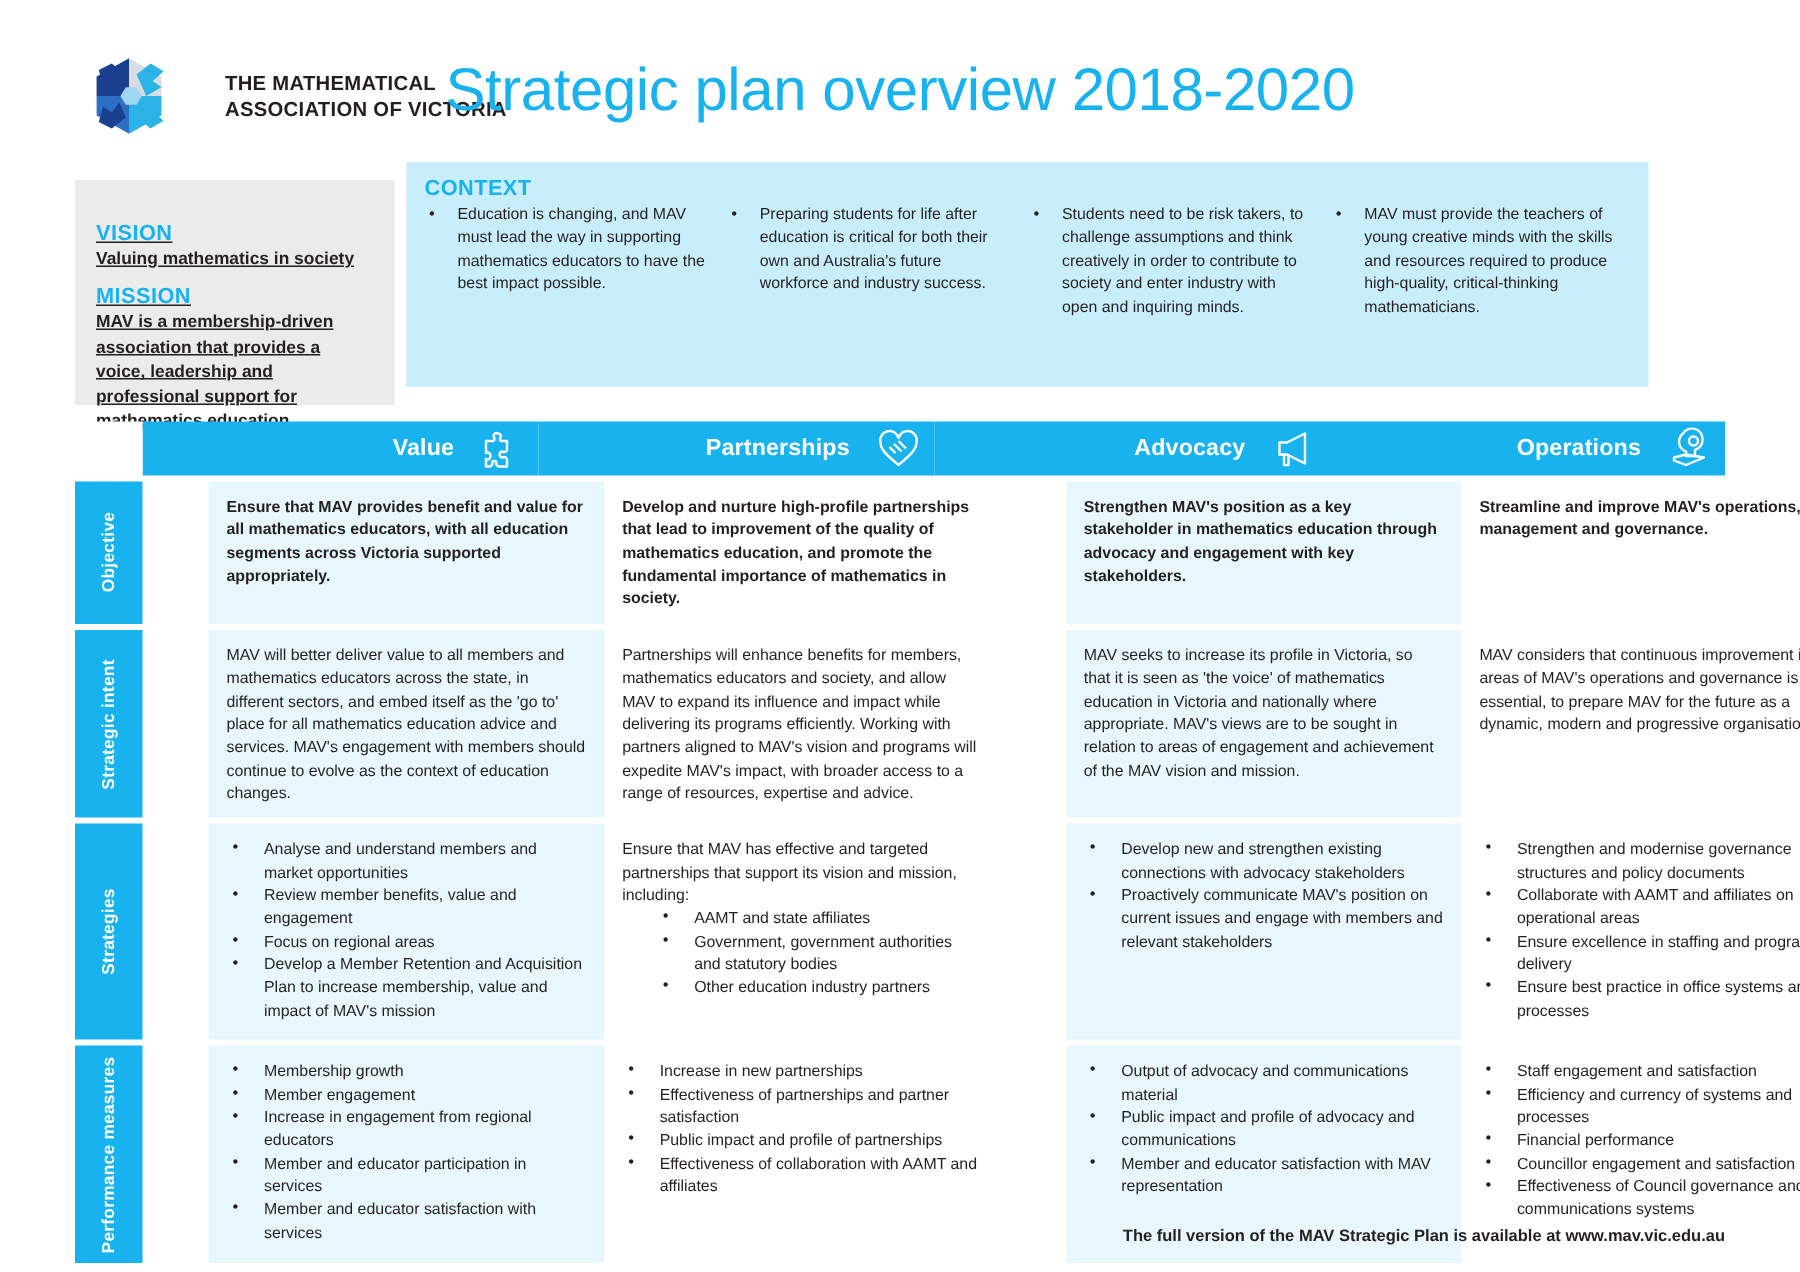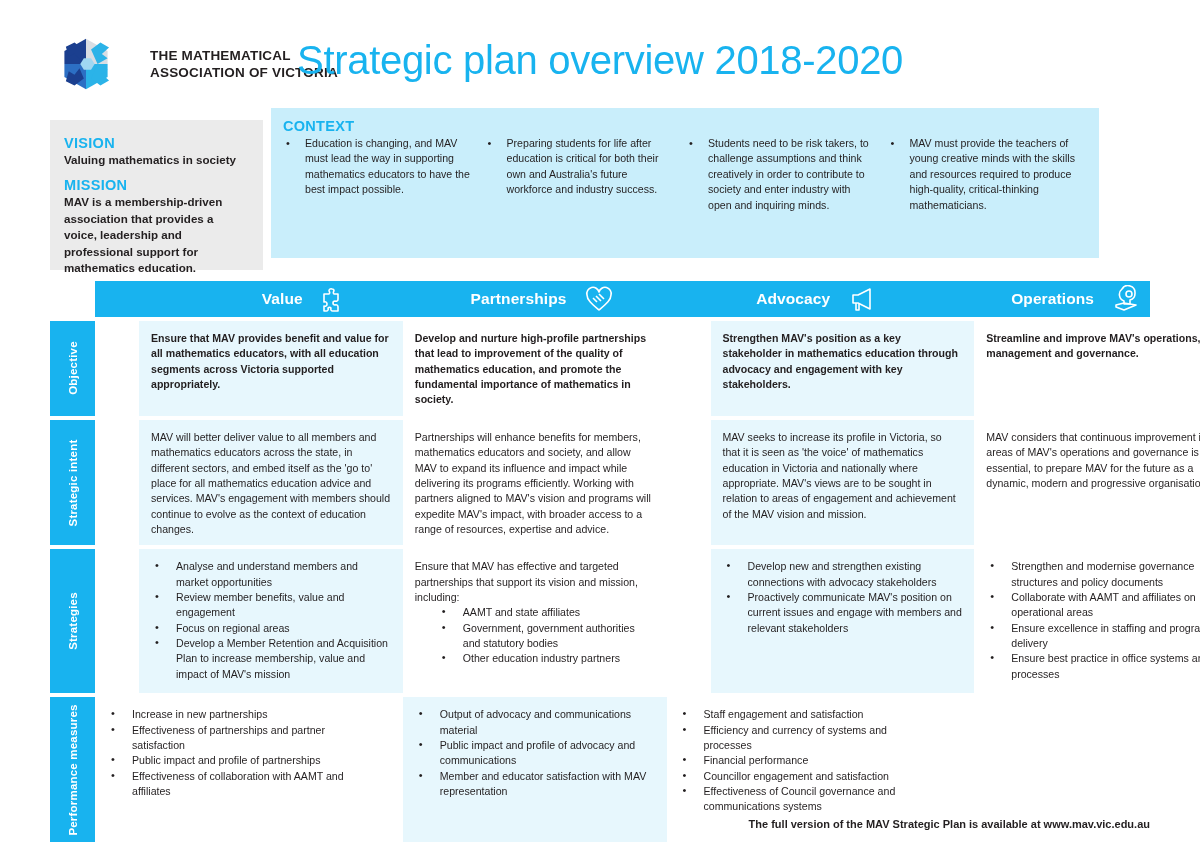--- a/index.html
+++ b/index.html
@@ -19,21 +19,21 @@
   .logo-text { font-size: 13.5px; font-weight: bold; line-height: 1.28; letter-spacing: 0.2px; color: #231f20; white-space: pre-line; }
   .main-title {
     position: absolute; left: 297px; top: 38px;
     font-size: 40px; font-weight: normal; color: #18b3ef;
     letter-spacing: -0.3px; line-height: 1.1;
   }
 
   
   .vm-panel {
     position: absolute; left: 50px; top: 120px; width: 213px; height: 150px;
-    background: #ebebeb; padding: 15px 14px 10px 14px;
+    background: #ebebeb; padding: 28px 14px 10px 14px; text-decoration: underline;
   }
   .vm-head { color: #18b3ef; font-size: 14.5px; font-weight: bold; letter-spacing: 0.3px; }
   .vm-body { font-size: 11.6px; font-weight: bold; line-height: 1.42; color: #231f20; margin-top: 1px; }
   .vm-gap { height: 9px; }
 
   
   .ctx-panel {
     position: absolute; left: 271px; top: 108px; width: 828px; height: 150px;
     background: #c9eefb; padding: 10px 10px 10px 12px;
   }
@@ -254,20 +254,29 @@
               <li>Ensure excellence in staffing and program delivery</li>
               <li>Ensure best practice in office systems and processes</li>
             </ul>
           </div>
         </div>
         <div class="gapline"></div>
         <div class="trow" style="min-height: 145px;">
           <div class="rowlabel">
             <span>Performance measures</span>
           </div>
+          <div class="cell tint">
+            <ul class="blist">
+              <li>Membership growth</li>
+              <li>Member engagement</li>
+              <li>Increase in engagement from regional educators</li>
+              <li>Member and educator participation in services</li>
+              <li>Member and educator satisfaction with services</li>
+            </ul>
+          </div>
           <div class="cell alt">
             <ul class="blist">
               <li>Increase in new partnerships</li>
               <li>Effectiveness of partnerships and partner satisfaction</li>
               <li>Public impact and profile of partnerships</li>
               <li>Effectiveness of collaboration with AAMT and affiliates</li>
             </ul>
           </div>
           <div class="cell tint">
             <ul class="blist">

